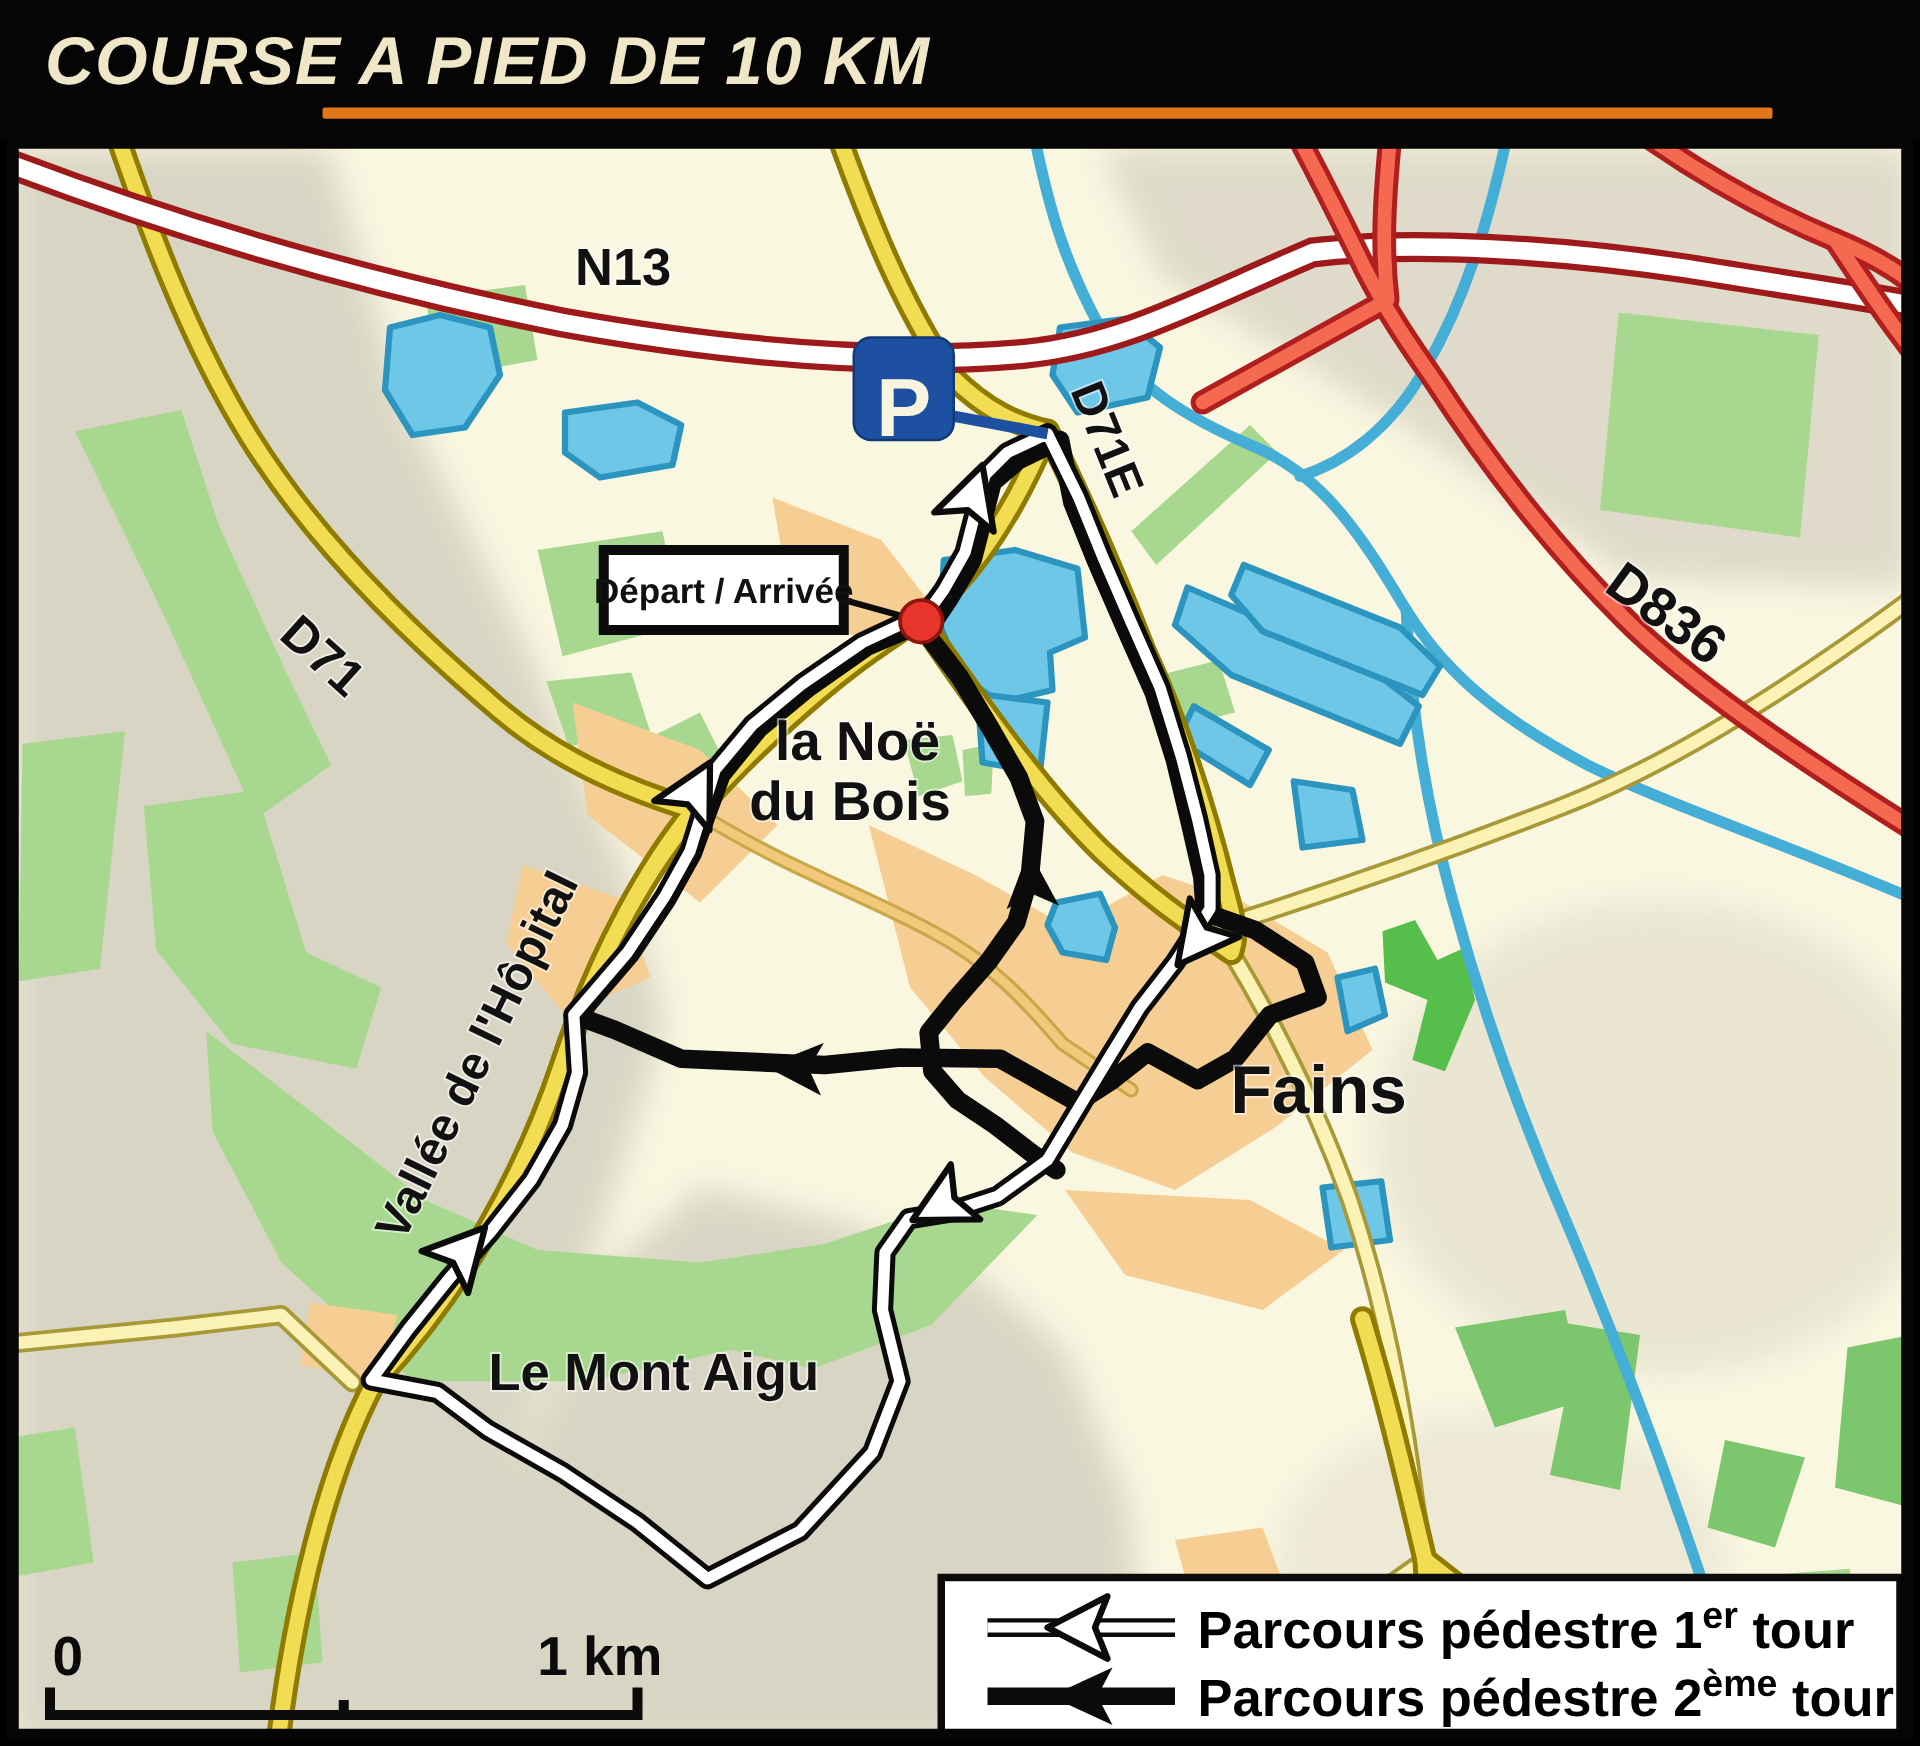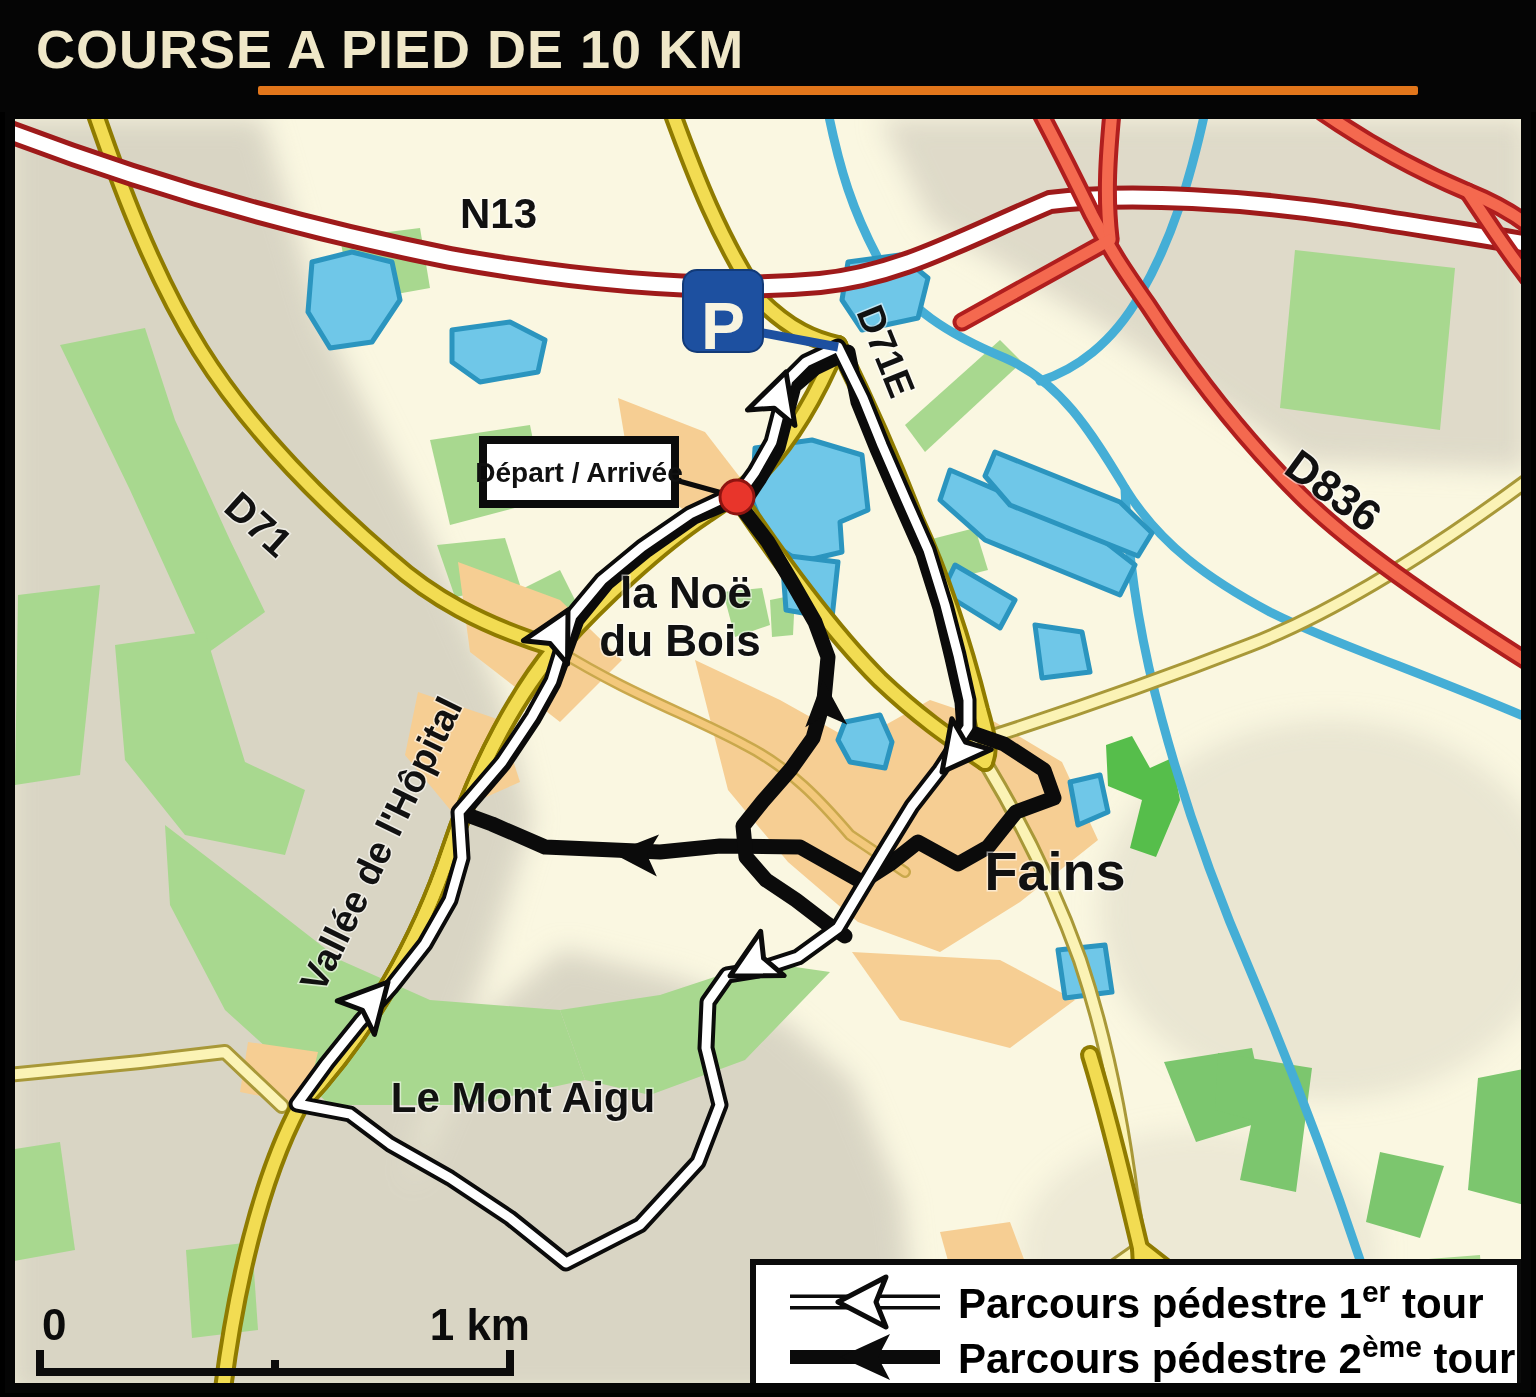--- a/index.html
+++ b/index.html
@@ -8,21 +8,21 @@
     --route-black:#0B0B0B;
     --parking-blue:#1D50A0;
     --marker-red:#E8352B;
   }
   html,body{margin:0;padding:0;background:#000;}
   .page{position:relative;width:1536px;height:1397px;background:#000;overflow:hidden;
         font-family:"Liberation Sans",sans-serif;}
   .titlebar{position:absolute;left:0;top:0;width:1536px;height:112px;background:#050505;}
   .titlebar h1{
     margin:0;position:absolute;left:36px;top:18px;
-    font-weight:bold;font-size:54px;letter-spacing:1px;
+    font-style:italic;font-weight:bold;font-size:54px;letter-spacing:1px;
     color:var(--title-cream);white-space:nowrap;
   }
   .title-underline{position:absolute;left:258px;top:86px;width:1160px;height:9px;
     background:var(--accent-orange);border-radius:2px;}
   svg text{font-family:"Liberation Sans",sans-serif;}
   .maplabel{font-weight:bold;fill:#111;paint-order:stroke;stroke:#ffffff;stroke-width:3px;stroke-opacity:.55;}
   .legendtext{font-weight:bold;fill:#000;}
 </style>
 </head>
 <body>

